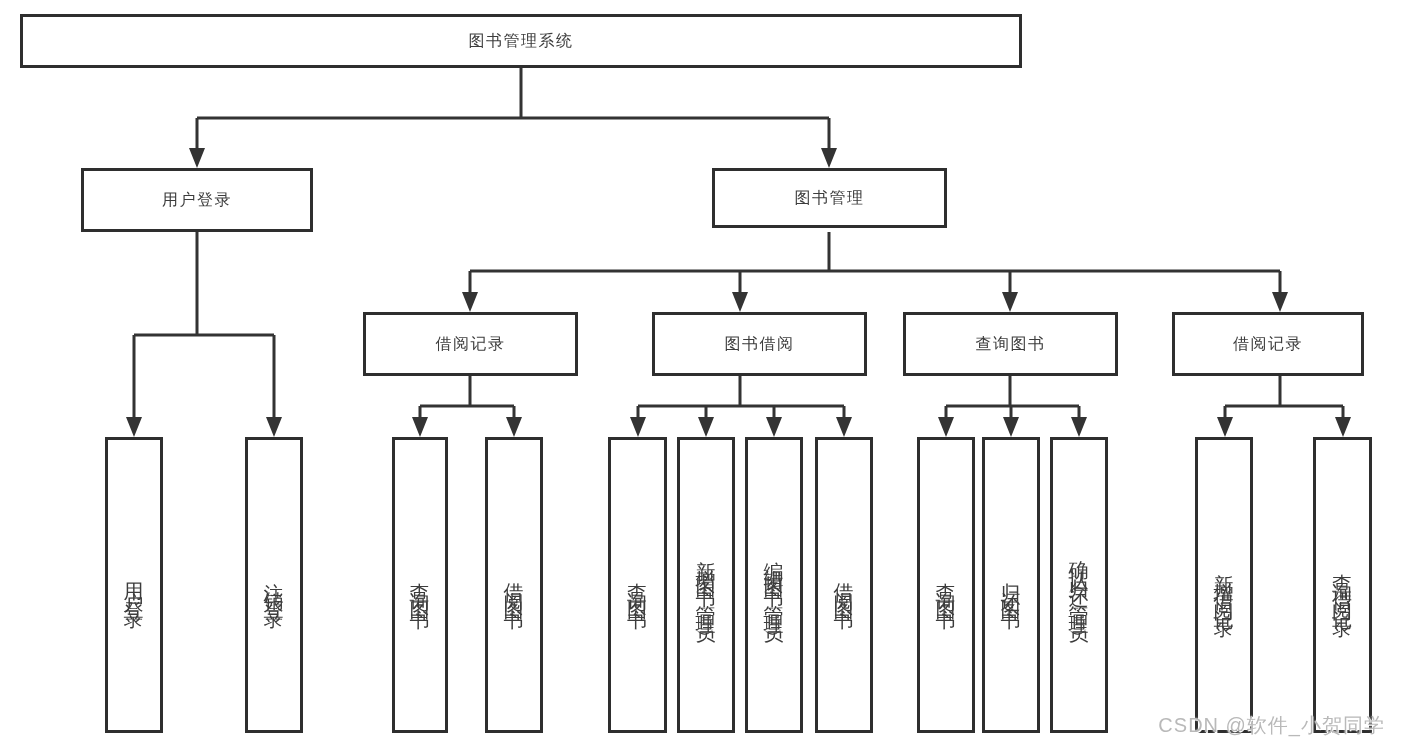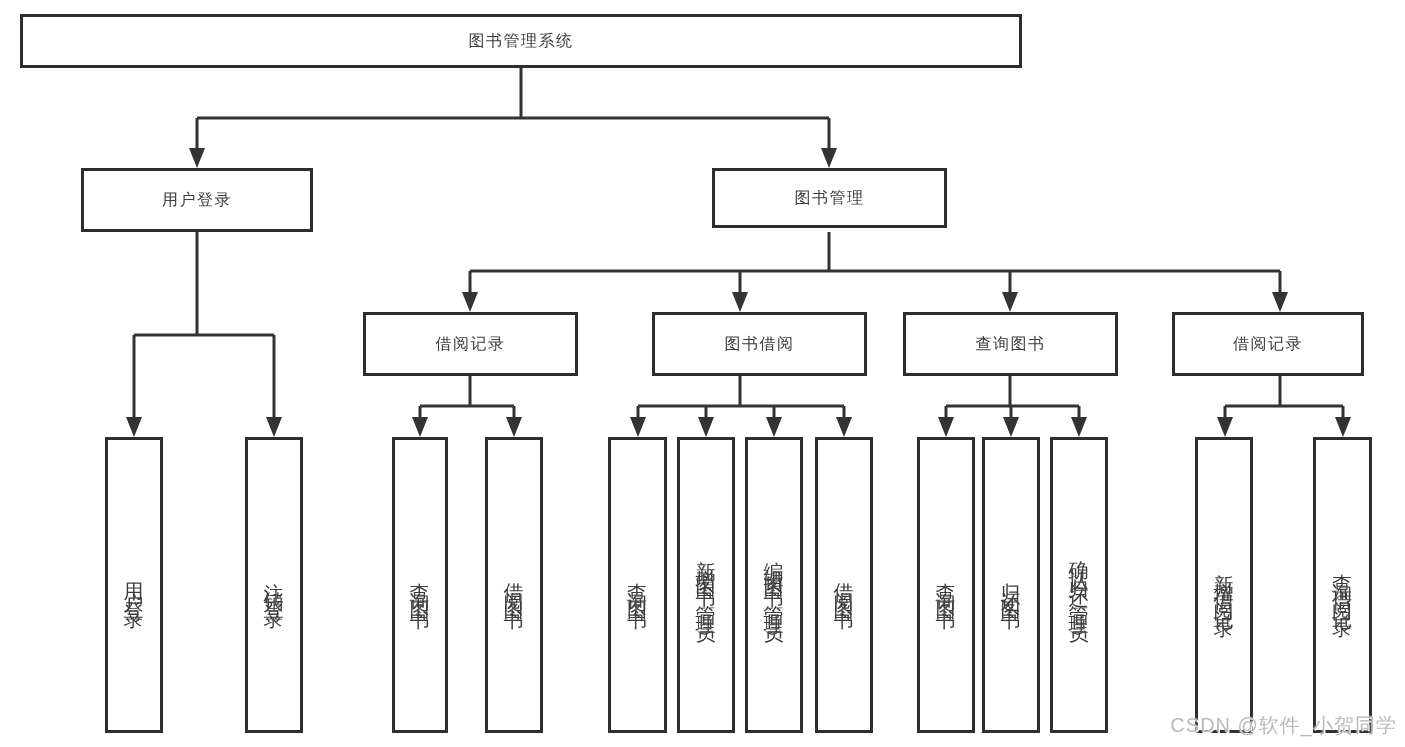--- a/index.html
+++ b/index.html
@@ -25,21 +25,21 @@
   .vtext{
     writing-mode:vertical-rl;
     text-orientation:mixed;
     font-size:20px;
     letter-spacing:9px;
     line-height:1;
     white-space:nowrap;
   }
   .watermark{
     position:absolute;
-    top:712px;right:8px;
+    top:712px;right:20px;
     font-size:20px;
     color:#b9b9b9;
     letter-spacing:1px;
     text-shadow:0 0 2px #ffffff,1px 1px 0 #ffffff;
     z-index:5;
   }
 </style>
 </head>
 <body>
 

